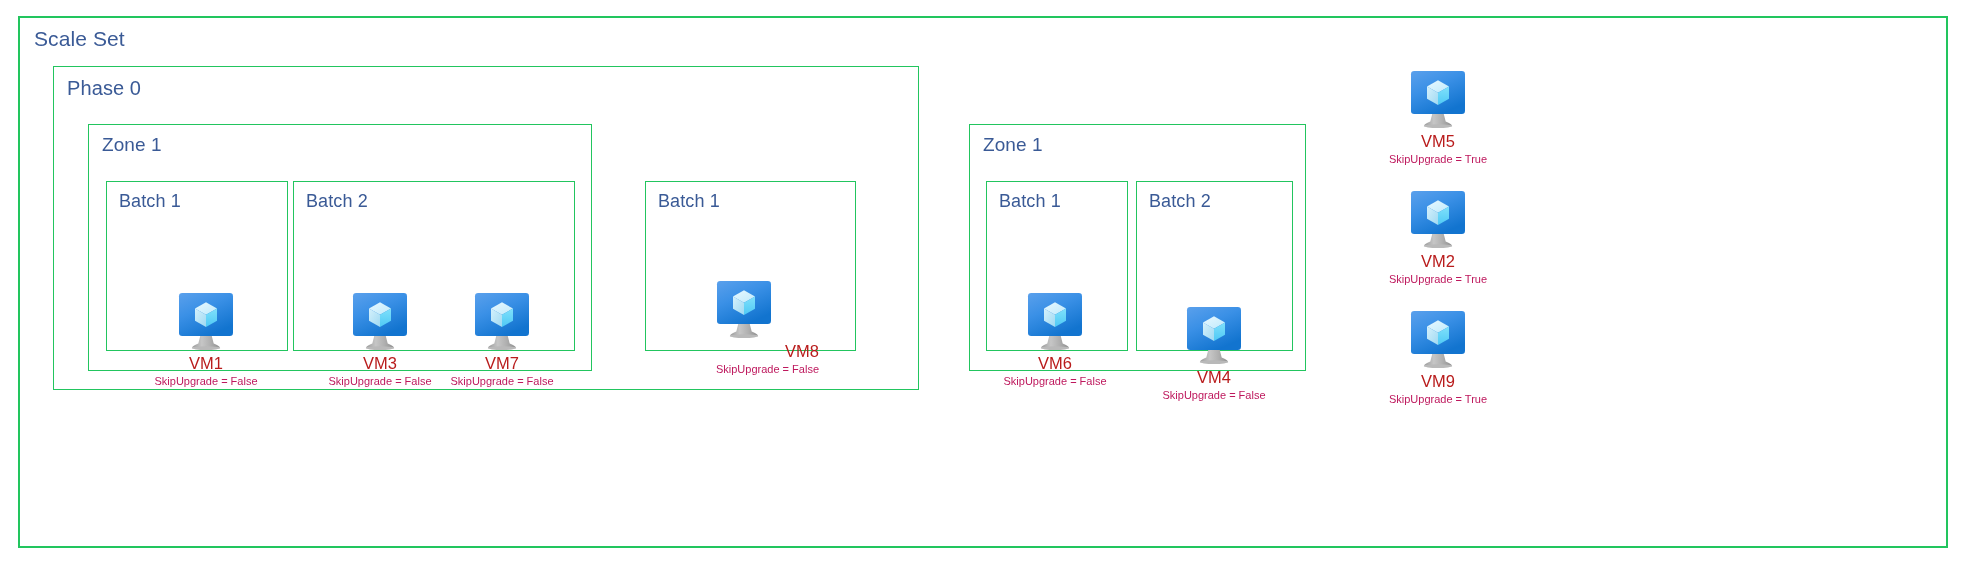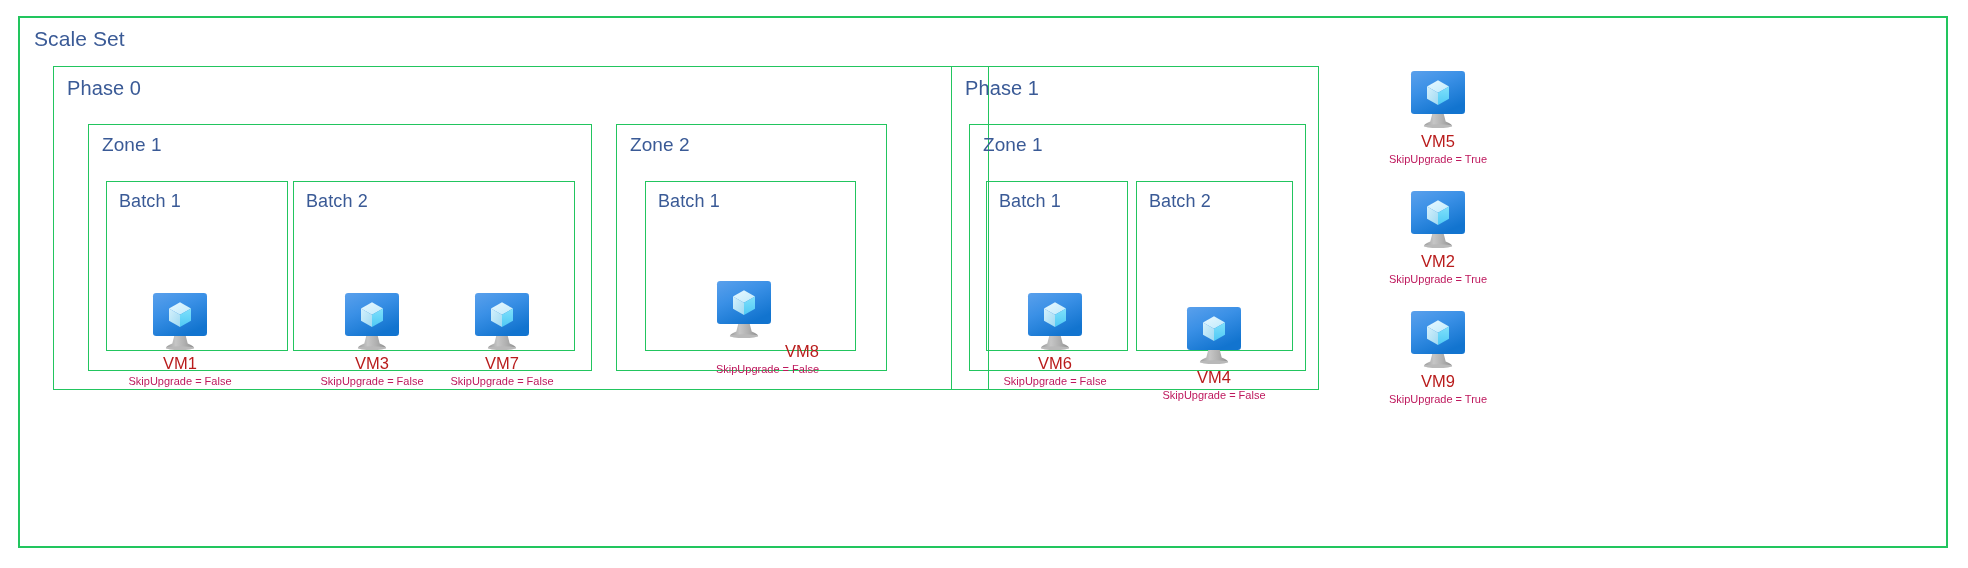--- a/index.html
+++ b/index.html
@@ -44,21 +44,21 @@
     left: 18px; top: 16px;
     width: 1930px; height: 532px;
     border-width: 2px;
   }
   #scale-set > .box-title { font-size: 21px; left: 14px; top: 9px; }
 
   
   .phase { border-width: 1.6px; }
   .phase > .box-title { font-size: 20px; left: 13px; top: 10px; }
 
-  #phase-0 { left: 53px; top: 66px; width: 936px; height: 324px; }
+  #phase-0 { left: 53px; top: 66px; width: 866px; height: 324px; }
   #phase-1 { left: 951px; top: 66px; width: 368px; height: 324px; }
 
   
   .zone { border-width: 1.6px; padding-left: 17px; }
   .zone > .box-title { font-size: 19px; left: 13px; top: 9px; }
 
   #p0-zone-1 { left: 88px;  top: 124px; width: 504px; height: 247px; }
   #p0-zone-2 { left: 616px; top: 124px; width: 271px; height: 247px; }
   #p1-zone-1 { left: 969px; top: 124px; width: 337px; height: 247px; }
 
@@ -94,22 +94,22 @@
     white-space: nowrap;
   }
   .vm-prop {
     font-size: 11px;
     color: #be185d;
     line-height: 17px;
     white-space: nowrap;
   }
 
   
-  #vm1 { left: 180px;  top: 290px; }
-  #vm3 { left: 372px;  top: 290px; }
+  #vm1 { left: 206px;  top: 290px; }
+  #vm3 { left: 380px;  top: 290px; }
   #vm7 { left: 502px;  top: 290px; }
   #vm8 { left: 744px;  top: 278px; text-align: right; }
   #vm6 { left: 1055px; top: 290px; }
   #vm4 { left: 1214px; top: 304px; }
 
   
   #vm5 { left: 1438px; top: 68px;  }
   #vm2 { left: 1438px; top: 188px; }
   #vm9 { left: 1438px; top: 308px; }
 </style>
@@ -173,31 +173,25 @@
   </div>
 
   <div class="box batch" id="p0z1-batch-1">
     <div class="box-title">Batch 1</div>
   </div>
 
   <div class="box batch" id="p0z1-batch-2">
     <div class="box-title">Batch 2</div>
   </div>
 
-  <div class="box zone" id="p0-zone-2">
-    <div class="box-title">Zone 2</div>
-  </div>
 
   <div class="box batch" id="p0z2-batch-1">
     <div class="box-title">Batch 1</div>
   </div>
 
-  <div class="box phase" id="phase-1">
-    <div class="box-title">Phase 1</div>
-  </div>
 
   <div class="box zone" id="p1-zone-1">
     <div class="box-title">Zone 1</div>
   </div>
 
   <div class="box batch" id="p1z1-batch-1">
     <div class="box-title">Batch 1</div>
   </div>
 
   <div class="box batch" id="p1z1-batch-2">

